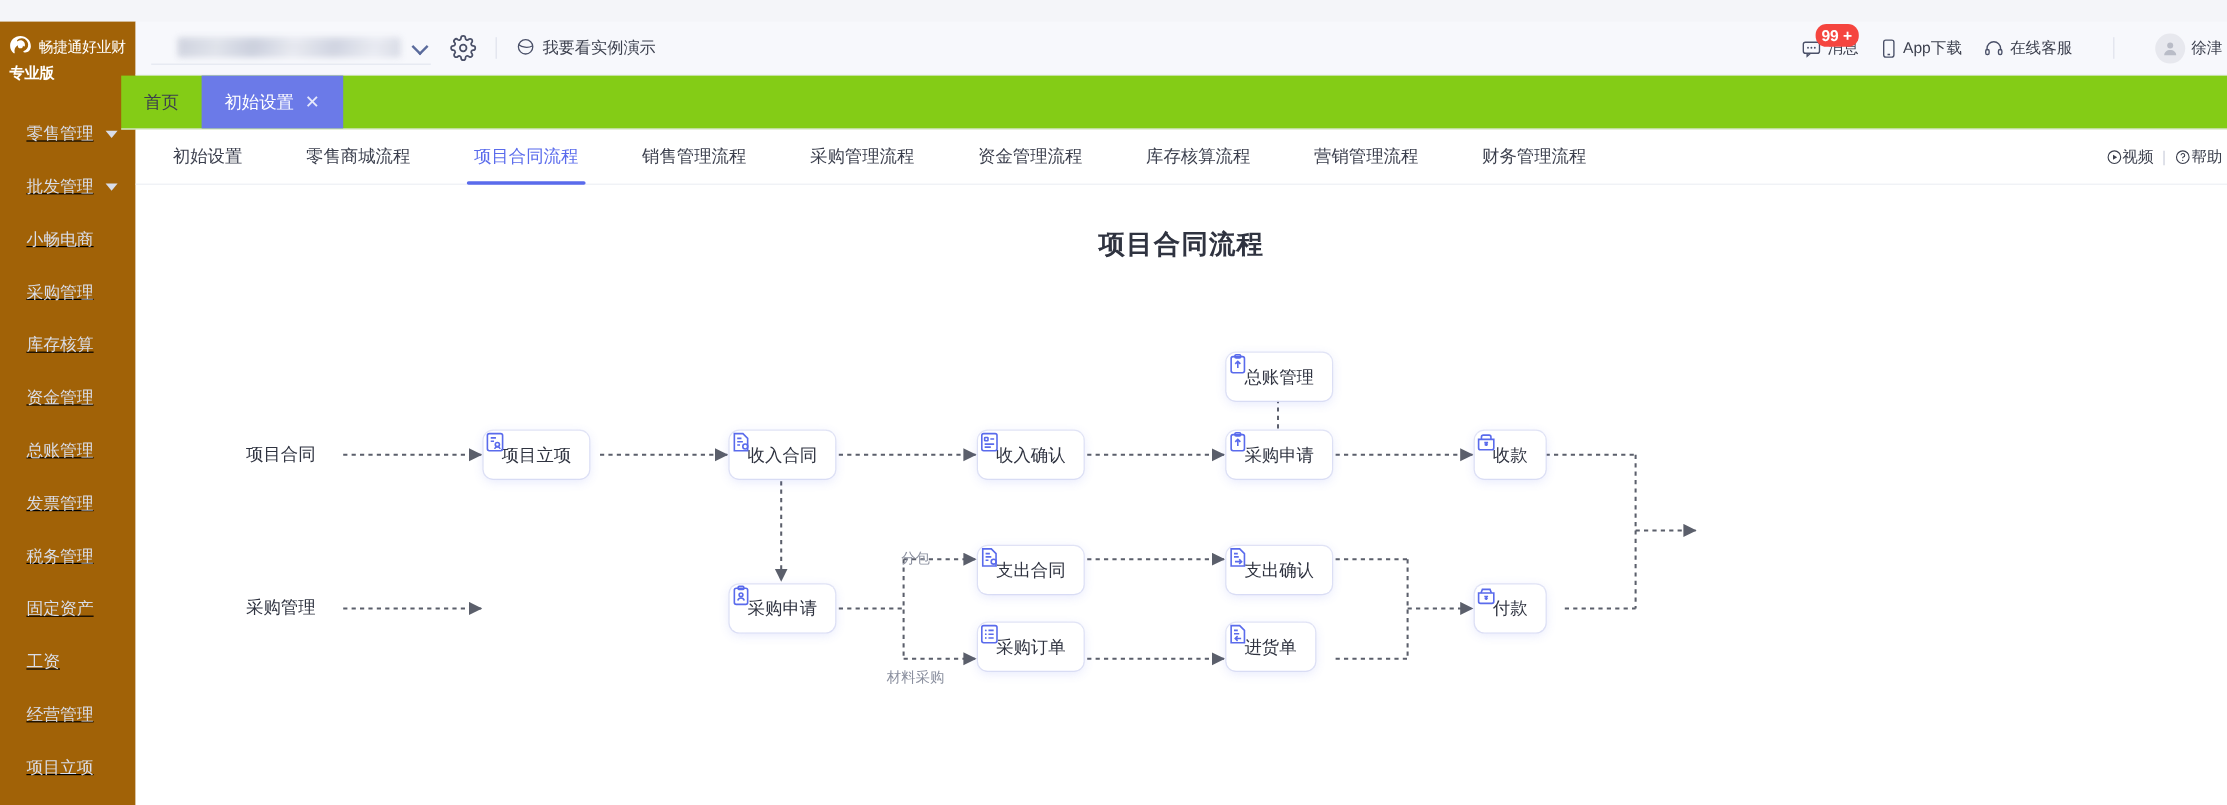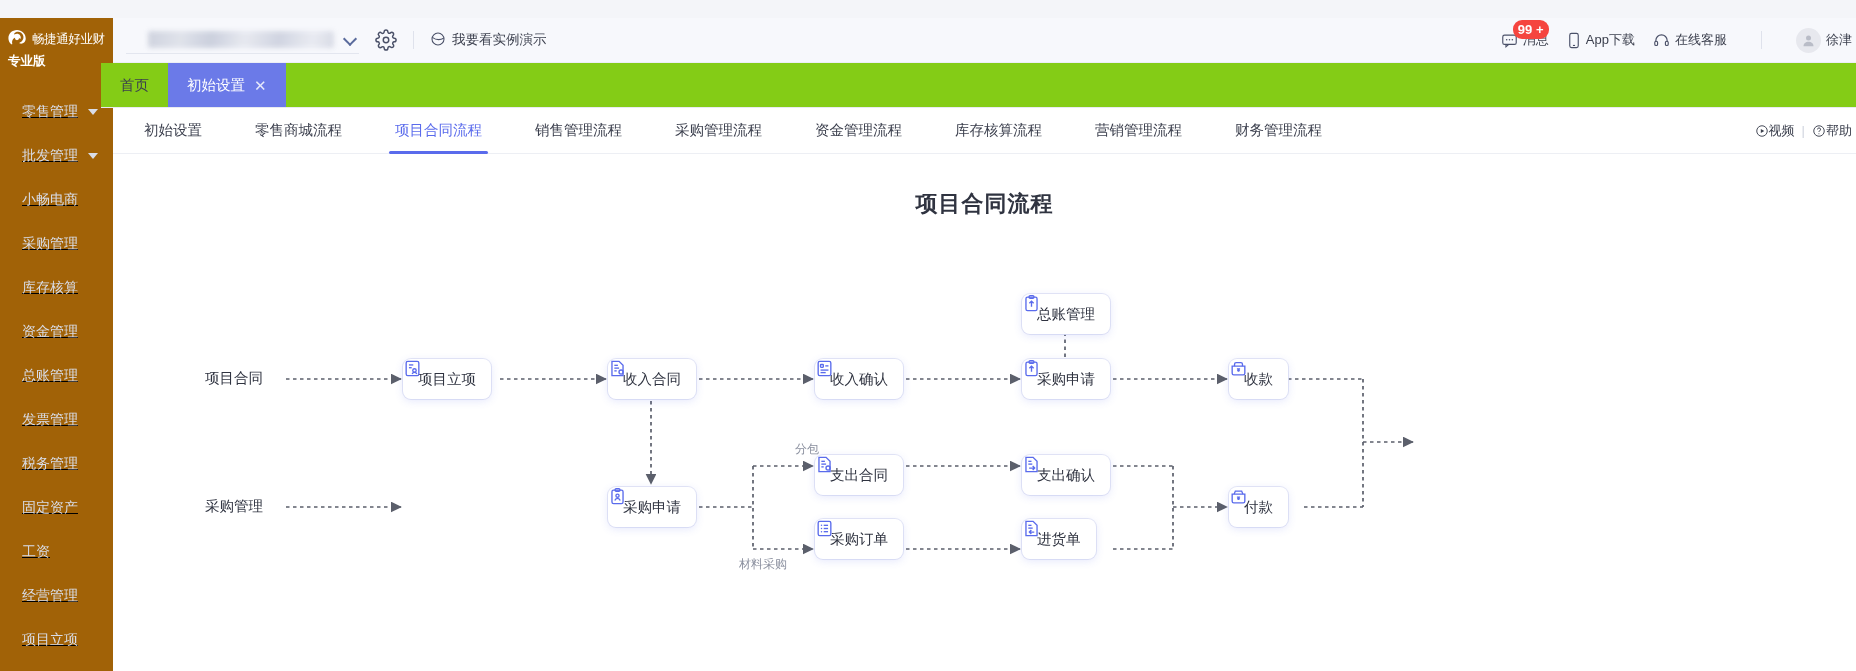--- a/index.html
+++ b/index.html
@@ -379,21 +379,21 @@
 
           <line x1="1191" y1="278" x2="1250" y2="278" marker-end="none"></line>
 
           <line x1="1250" y1="213" x2="1300" y2="213"></line>
         </g>
       </svg>
 
       <div class="rowlabel" style="left:92px; top:140px;">项目合同</div>
       <div class="rowlabel" style="left:92px; top:268px;">采购管理</div>
 
-      <div class="edgelabel" style="left:638px; top:212px;margin-left:44px;">分包</div>
+      <div class="edgelabel" style="left:638px; top:228px;">分包</div>
       <div class="edgelabel" style="left:626px; top:327px;">材料采购</div>
 
       <div class="node" style="left:290px; top:130px;">
         <svg class="ico" viewBox="0 0 24 24" fill="none" stroke="#5a6bec" stroke-width="1.7">
           <rect x="4" y="3" width="16" height="18" rx="2"></rect>
             <line x1="7.5" y1="7.5" x2="13" y2="7.5"></line>
             <line x1="7.5" y1="11" x2="11" y2="11"></line>
           <circle cx="14.5" cy="14.5" r="2.2"></circle>
             <path d="M11.6 19c.4-1.4 1.5-2.2 2.9-2.2s2.5.8 2.9 2.2"></path>
         </svg>

